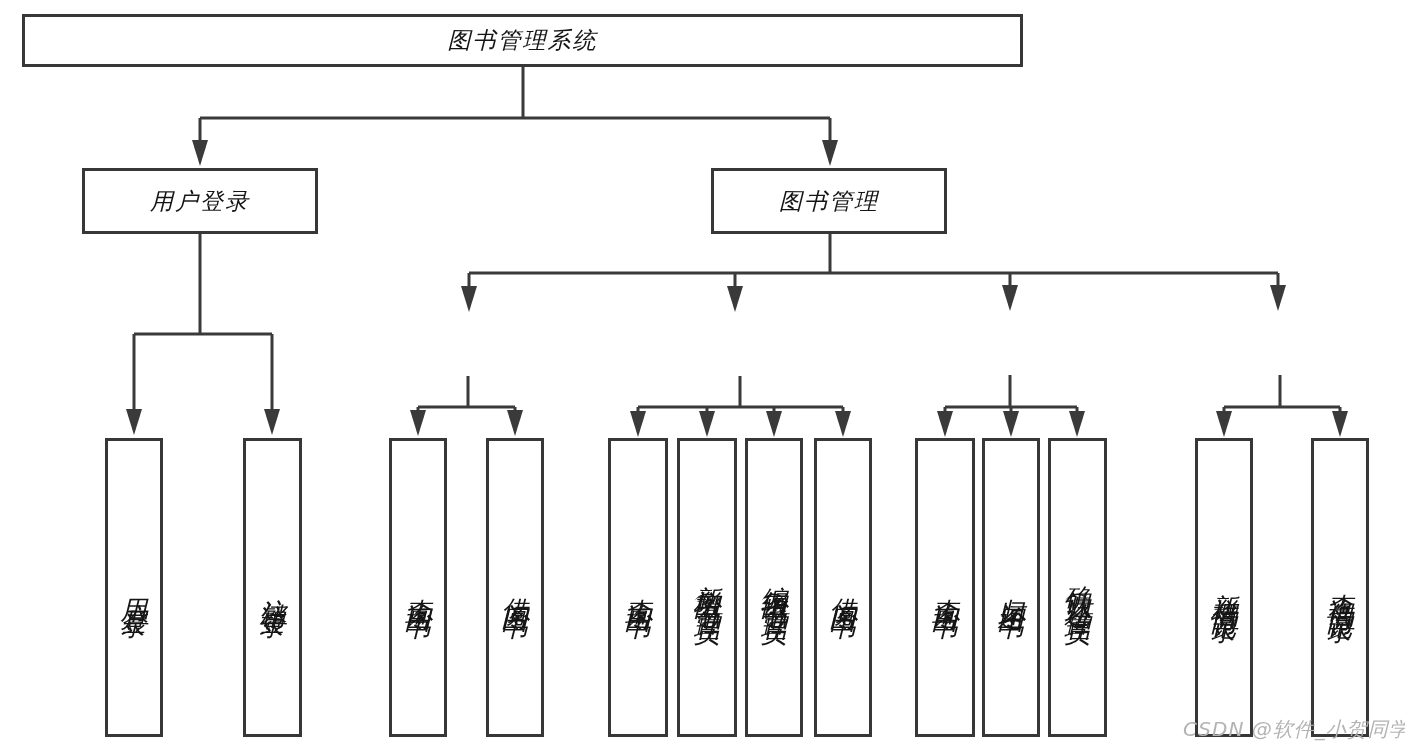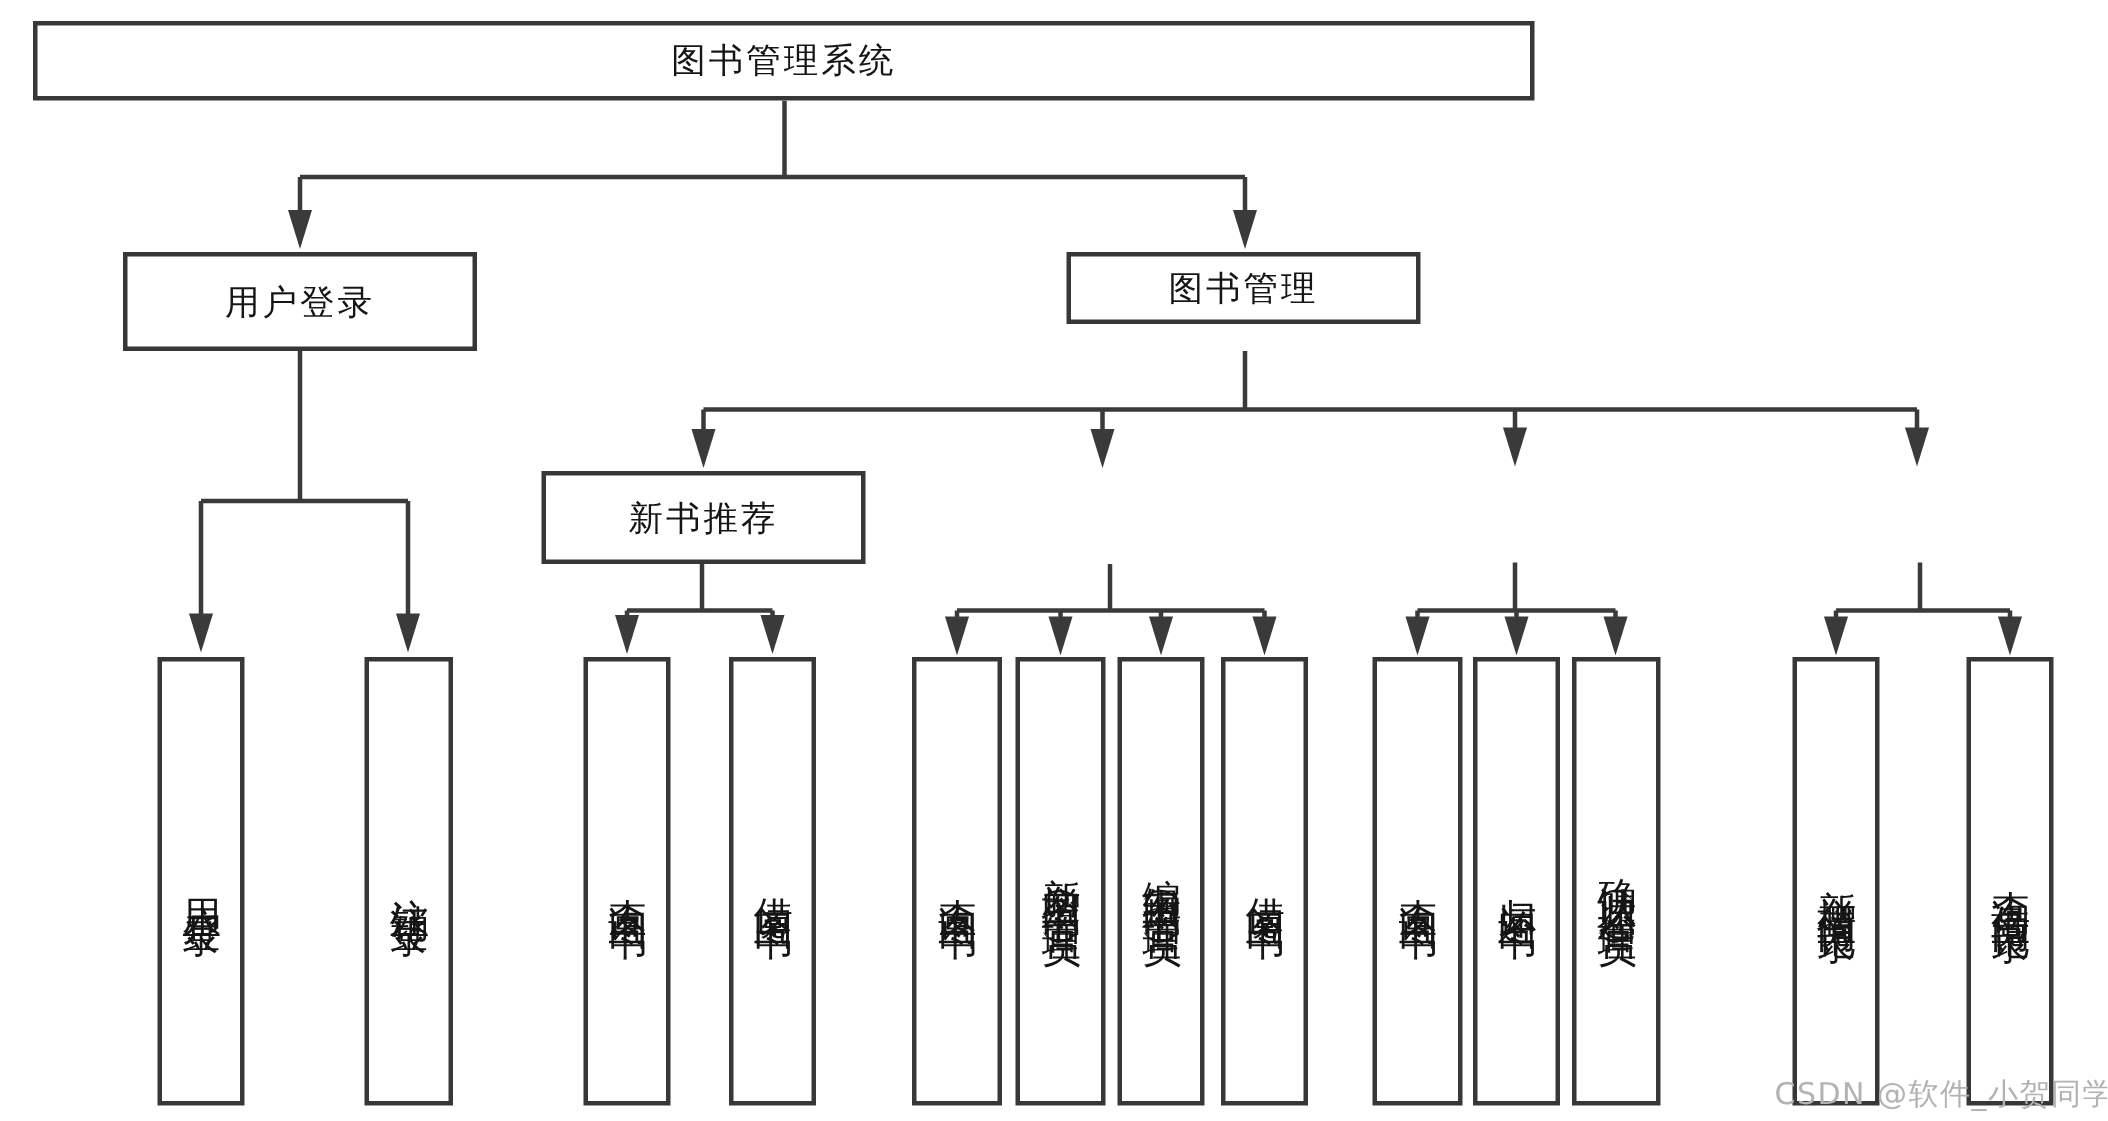--- a/index.html
+++ b/index.html
@@ -9,20 +9,21 @@
     --bg:#ffffff;
     --wm:#b3b3b3;
   }
   html,body{margin:0;padding:0;background:var(--bg);}
   .stage{
     position:relative;
     width:1405px;height:747px;
     background:var(--bg);
     font-family:"DejaVu Sans","Liberation Sans",sans-serif;
     overflow:hidden;
+    font-style:italic;
   }
   svg.edges{position:absolute;left:0;top:0;z-index:1;}
   svg.edges path{stroke:var(--line);stroke-width:3;fill:none;}
   svg.edges polygon{fill:var(--line);stroke:none;}
   .node,.leaf{
     position:absolute;
     background:#fff;
     border:3px solid var(--border);
     box-sizing:border-box;
     display:flex;
@@ -94,27 +95,24 @@
     <polygon points="1340,437 1332,411 1348,411"></polygon>
   </svg>
 
   <div class="node" style="left:22px;top:14px;width:1001px;height:53px">
     <span>图书管理系统</span>
   </div>
 
   <div class="node" style="left:82px;top:168px;width:236px;height:66px">
     <span>用户登录</span>
   </div>
-  <div class="node" style="left:711px;top:168px;width:236px;height:48px">
+  <div class="node" style="left:711px;top:168px;width:236px;height:66px">
     <span>图书管理</span>
   </div>
 
-  <div class="node" style="left:361px;top:314px;width:216px;height:62px">
-    <span>新书推荐</span>
-  </div>
 
   <div class="leaf" style="left:105px;top:438px;width:58px;height:299px">用户登录</div>
   <div class="leaf" style="left:243px;top:438px;width:59px;height:299px">注销登录</div>
 
   <div class="leaf" style="left:389px;top:438px;width:58px;height:299px">查询图书</div>
   <div class="leaf" style="left:486px;top:438px;width:58px;height:299px">借阅图书</div>
 
   <div class="leaf" style="left:608px;top:438px;width:60px;height:299px">查询图书</div>
   <div class="leaf" style="left:677px;top:438px;width:60px;height:299px">新增图书（管理员）</div>
   <div class="leaf" style="left:745px;top:438px;width:58px;height:299px">编辑图书（管理员）</div>

